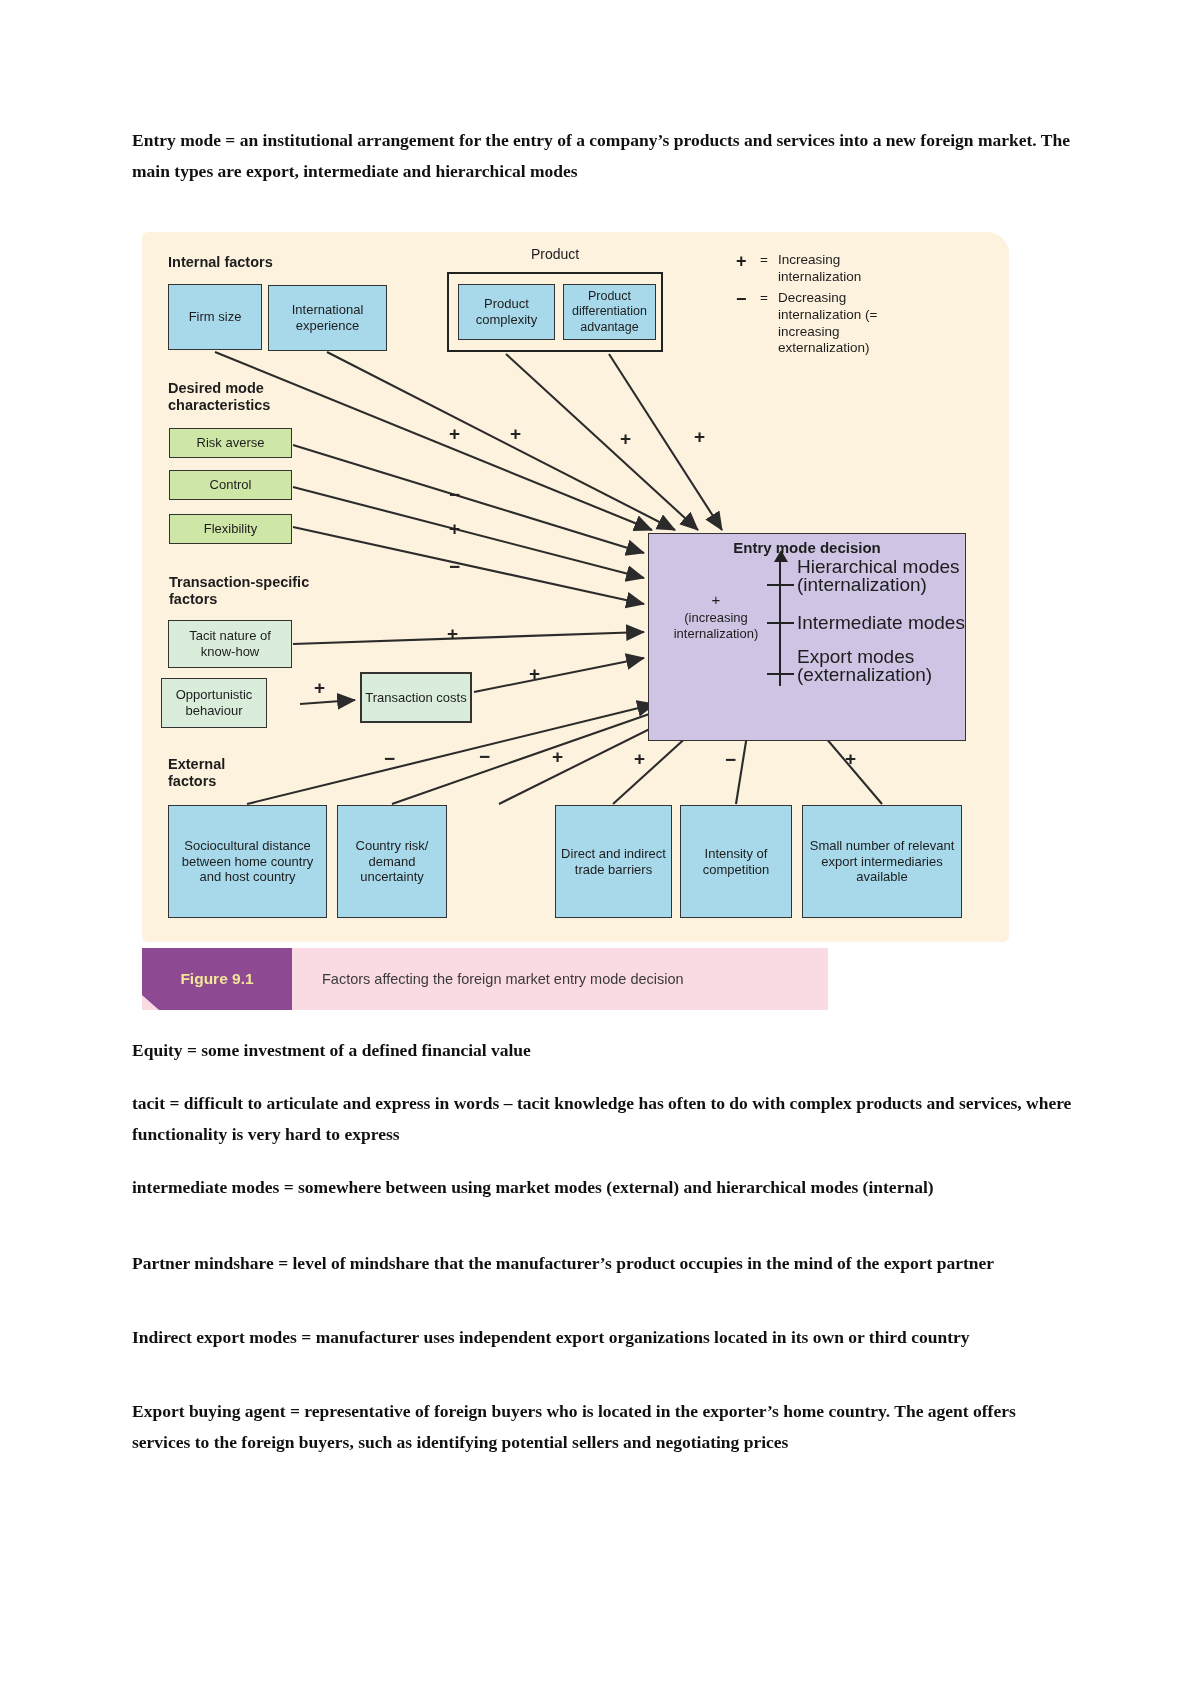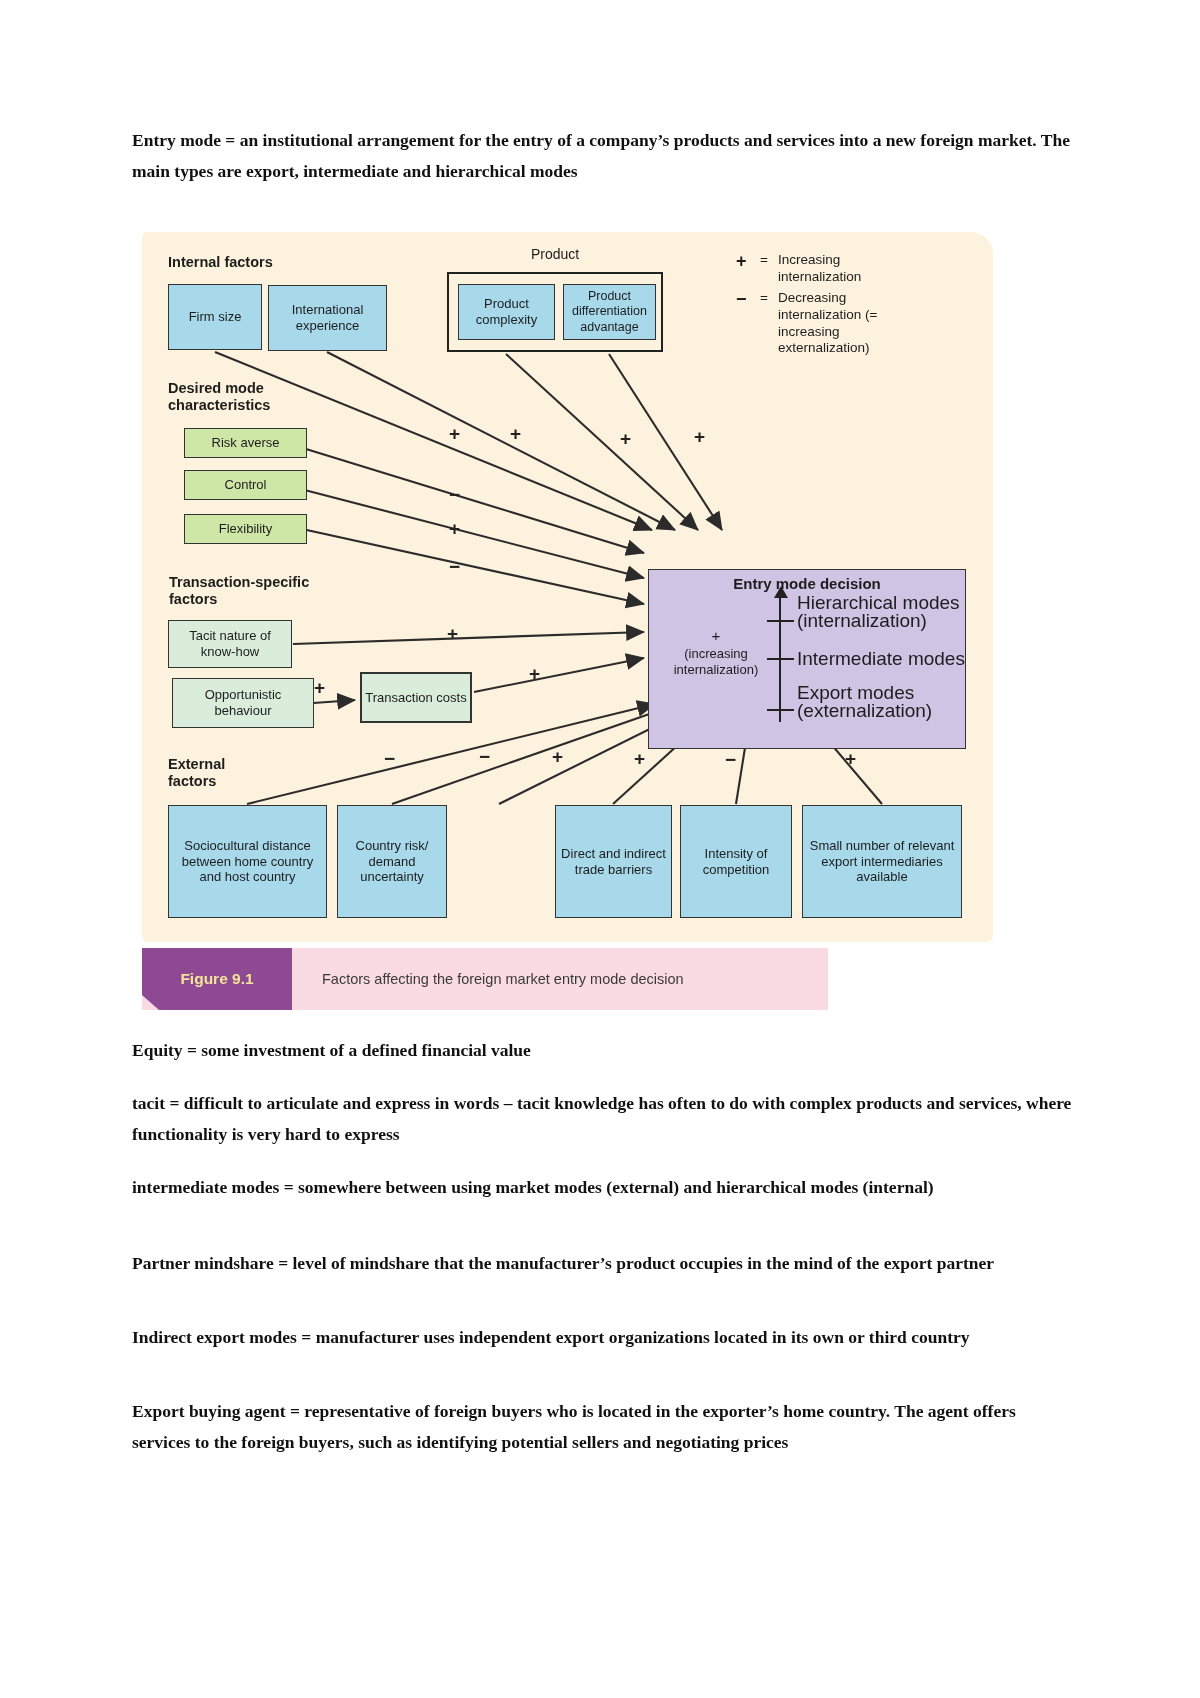--- a/index.html
+++ b/index.html
@@ -7,37 +7,37 @@
     --lavender:#cfc4e4; --pink:#fadbe3; --purple:#8d4a92; --labeltext:#f3e49a;
     --line:#2b2b2b; --ink:#1d1d1d;
   }
   html,body{margin:0;padding:0;}
   body{width:1200px;height:1698px;position:relative;background:#ffffff;
        font-family:"Liberation Sans",sans-serif;}
   .body-text{position:absolute;left:132px;width:945px;margin:0;
     font-family:"Liberation Serif",serif;font-weight:bold;font-size:17.5px;
     line-height:31px;color:#111;}
   .panel{position:absolute;left:142px;top:232px;width:851px;height:710px;
-    background:var(--cream);border-radius:6px 22px 6px 6px;}
+    background:var(--cream);border-radius:6px 22px 6px 6px;padding-left:16px;}
   .hd{position:absolute;font-weight:bold;font-size:14.5px;color:var(--ink);line-height:1.18;}
   .dbox{position:absolute;border:1.6px solid #333;display:flex;align-items:center;
     justify-content:center;text-align:center;font-size:13px;line-height:1.22;
     color:var(--ink);box-sizing:border-box;padding:2px 3px;}
-  .blue{background:var(--blue);} .green{background:var(--green);margin-left:15px;} .mint{background:var(--mint);}
+  .blue{background:var(--blue);} .green{background:var(--green);} .mint{background:var(--mint);}
   .thick{border-width:2.5px;}
   .plabel{position:absolute;text-align:center;font-size:14px;color:var(--ink);}
   .pgroup{position:absolute;border:2.5px solid #222;box-sizing:border-box;}
   .legend{position:absolute;left:594px;top:20px;font-size:13.5px;color:var(--ink);}
   .legend-row{display:flex;margin-bottom:4px;}
   .legend-sign{width:24px;font-weight:bold;font-size:18px;line-height:18px;}
   .legend-eq{width:18px;}
   .legend-label{width:112px;line-height:1.25;}
   .sign{position:absolute;font-weight:bold;font-size:19px;color:#222;line-height:19px;}
-  .entry{position:absolute;left:506px;top:301px;width:318px;height:180px;
-    background:var(--lavender);border:1.6px solid #333;box-sizing:border-box;margin-top:36px;}
+  .entry{position:absolute;left:506px;top:301px;width:318px;height:208px;
+    background:var(--lavender);border:1.6px solid #333;box-sizing:border-box;}
   .entry *{position:absolute;color:var(--ink);}
   .entry-title{left:0;right:0;top:5px;text-align:center;font-weight:bold;font-size:15px;}
   .axis-note{left:6px;top:56px;width:122px;text-align:center;font-size:13px;line-height:1.3;}
   .axis-plus{display:block;font-size:15px;}
   .vline{left:130px;top:26px;width:2.4px;height:126px;background:#222;}
   .vhead{left:124.5px;top:16px;width:0;height:0;border-left:7px solid transparent;
     border-right:7px solid transparent;border-bottom:12px solid #222;}
   .tick{left:118px;width:27px;height:2.4px;background:#222;}
   .lv{left:148px;font-size:19px;line-height:18px;white-space:nowrap;}
   .caption-bar{position:absolute;left:142px;top:948px;width:686px;height:62px;
@@ -108,21 +108,21 @@
       <span class="legend-eq">=</span>
       <span class="legend-label">Decreasing internalization (= increasing externalization)</span>
     </div>
   </div>
 
   <div class="dbox green" style="left:27px;top:196px;width:123px;height:30px">Risk averse</div>
   <div class="dbox green" style="left:27px;top:238px;width:123px;height:30px">Control</div>
   <div class="dbox green" style="left:27px;top:282px;width:123px;height:30px">Flexibility</div>
 
   <div class="dbox mint" style="left:26px;top:388px;width:124px;height:48px">Tacit nature of know-how</div>
-  <div class="dbox mint" style="left:30px;top:446px;width:142px;height:50px">Opportunistic behaviour</div>
+  <div class="dbox mint" style="left:19px;top:446px;width:106px;height:50px">Opportunistic behaviour</div>
   <div class="dbox mint thick" style="left:218px;top:440px;width:112px;height:51px">Transaction costs</div>
 
   <div class="entry">
     <div class="entry-title">Entry mode decision</div>
     <div class="axis-note">
       <span class="axis-plus" style="position:static">+</span>
       <span style="position:static;display:block">(increasing</span>
       <span style="position:static;display:block">internalization)</span>
     </div>
     <div class="vhead"></div>

